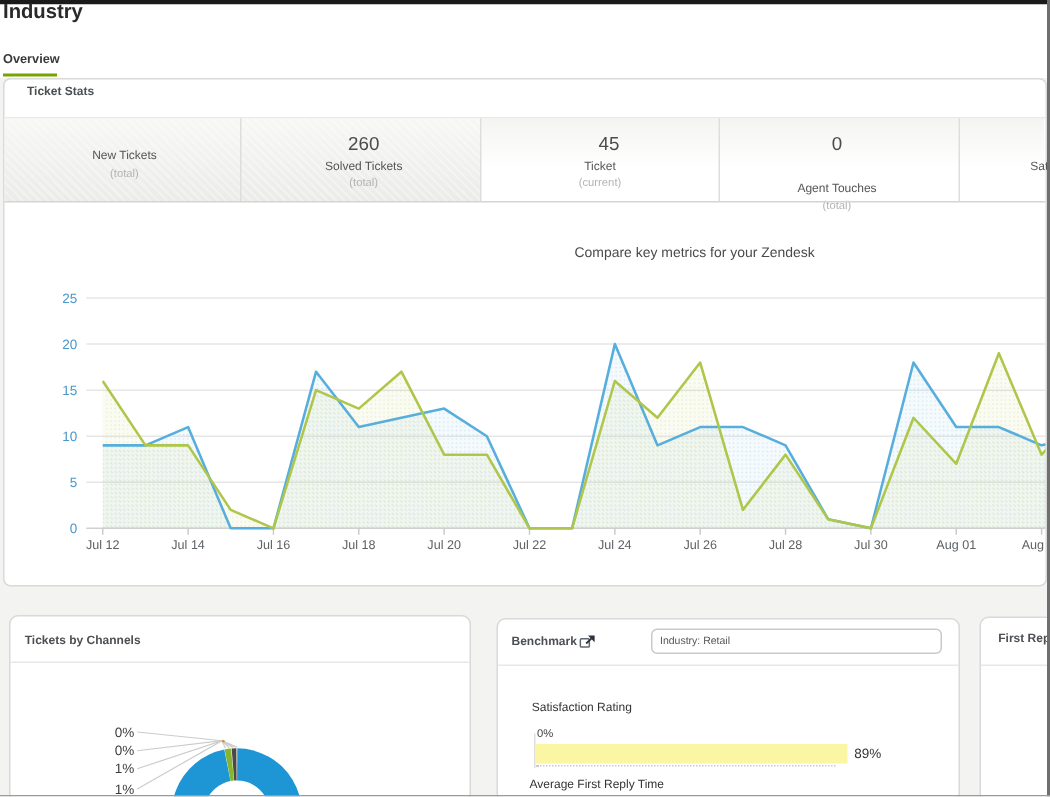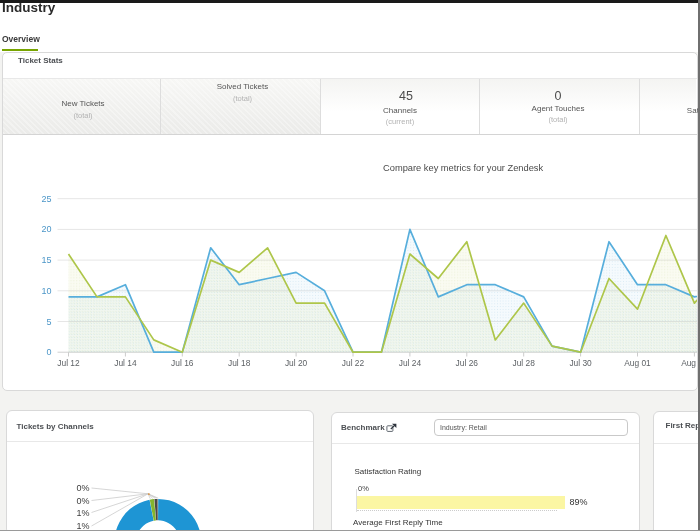--- a/index.html
+++ b/index.html
@@ -31,31 +31,32 @@
 <div class="abs" style="left:639.6px;top:79px;width:56.9px;height:55px;background:linear-gradient(#f4f4f2,#ffffff 60%);"></div>
 <div class="abs" style="left:160.4px;top:79px;width:1px;height:55px;background:#dddddd;"></div>
 <div class="abs" style="left:319.8px;top:79px;width:1px;height:55px;background:#dddddd;"></div>
 <div class="abs" style="left:479.2px;top:79px;width:1px;height:55px;background:#dddddd;"></div>
 <div class="abs" style="left:638.6px;top:79px;width:1px;height:55px;background:#dddddd;"></div>
 <div class="abs" style="left:3px;top:79px;width:160px;text-align:center;">
   <div style="margin-top:20px;font-size:8px;color:#555;">New Tickets</div>
   <div style="margin-top:2.5px;font-size:7.5px;color:#b3b3b3;">(total)</div>
 </div>
 <div class="abs" style="left:162.5px;top:79px;width:160px;text-align:center;">
+  <div style="margin-top:9.5px;font-size:12.5px;color:#4c4c4c;">260</div>
   <div style="margin-top:3px;font-size:8px;color:#555;">Solved Tickets</div>
   <div style="margin-top:2.5px;font-size:7.5px;color:#b3b3b3;">(total)</div>
 </div>
 <div class="abs" style="left:320px;top:79px;width:160px;text-align:center;">
   <div style="margin-top:9.5px;font-size:12.5px;color:#4c4c4c;padding-left:12px;">45</div>
-  <div style="margin-top:3px;font-size:8px;color:#555;">Channels</div>
+  <div style="margin-top:3px;font-size:8px;color:#555;">Ticket</div>
   <div style="margin-top:2.5px;font-size:7.5px;color:#b3b3b3;">(current)</div>
 </div>
 <div class="abs" style="left:478px;top:79px;width:160px;text-align:center;">
   <div style="margin-top:9.5px;font-size:12.5px;color:#4c4c4c;">0</div>
-  <div style="margin-top:1px;font-size:8px;color:#555;">Agent Touches</div>
+  <div style="margin-top:18px;font-size:8px;color:#555;">Agent Touches</div>
   <div style="margin-top:2.5px;font-size:7.5px;color:#b3b3b3;">(total)</div>
 </div>
 <div class="abs" style="left:639.1px;top:79px;width:160px;text-align:center;">
   <div style="margin-top:9.5px;font-size:12.5px;color:#4c4c4c;">89%</div>
   <div style="margin-top:3px;font-size:8px;color:#555;">Satisfaction Score</div>
   <div style="margin-top:2.5px;font-size:7.5px;color:#b3b3b3;">(total)</div>
 </div>
 <div class="abs" style="left:2.5px;top:134px;width:694px;height:1px;background:#d4d4d4;"></div>
 
 <div class="abs" style="left:383px;top:162.5px;width:200px;text-align:left;font-size:9.3px;color:#4a4a4a;">Compare key metrics for your Zendesk</div>

